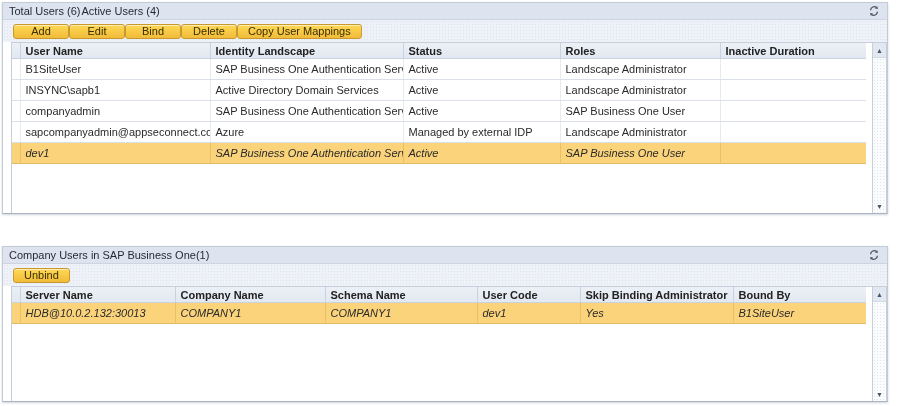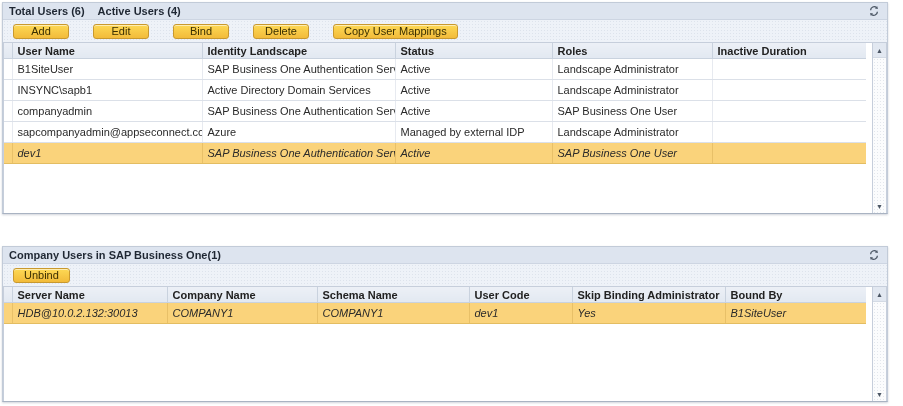--- a/index.html
+++ b/index.html
@@ -16,48 +16,48 @@
     border-bottom-color:#a9b3c2;
     box-shadow:0 1px 2px rgba(120,130,150,.35);
     display:flex;flex-direction:column;box-sizing:border-box;
   }
   #panel-users{top:2px;height:212px;}
   #panel-company{top:246px;height:156px;}
   .titlebar{
     height:16px;flex:0 0 16px;
     background:var(--titlebar-bg,#dde4ef);
     border-bottom:1px solid #cdd5e2;
-    display:flex;align-items:center;gap:13px;
-    padding:0 6px;font-weight:bold;color:#1f2733;
+    display:flex;align-items:center;gap:1px;
+    padding:0 6px;font-weight:normal;color:#1f2733;
   }
   .refresh{
     margin-left:auto;width:14px;height:13px;display:flex;
     align-items:center;justify-content:center;cursor:pointer;
   }
   .toolbar{
     flex:0 0 22px;height:22px;
     background:var(--toolbar-bg,#eef2f8);
-    display:flex;align-items:center;gap:24px;
+    display:flex;align-items:center;gap:0;
     padding:0 0 0 10px;
     background-image:radial-gradient(circle,#dde3ec 0.5px,transparent 0.6px);
     background-size:3px 3px;
   }
   .btn{
     min-width:56px;box-sizing:border-box;
     height:15px;line-height:13px;padding:0 10px;
     text-align:center;font-size:11px;color:#3a2f00;
     background:linear-gradient(var(--btn-top,#fdd955),var(--btn-bottom,#f2bb3a));
     border:1px solid var(--btn-border,#c9992e);
     border-radius:3px;cursor:pointer;
     box-shadow:inset 0 1px 0 rgba(255,255,255,.55);
     font-family:inherit;
   }
   .tablewrap{
     flex:1 1 auto;position:relative;
-    margin-left:0;
+    margin-left:8px;
     border:1px solid #c6cedb;border-bottom:none;
     background:#fff;overflow:hidden;
     padding-right:20px;box-sizing:border-box;
   }
   table.grid{
     border-collapse:collapse;table-layout:fixed;width:100%;
   }
   table.grid th, table.grid td{
     overflow:hidden;white-space:nowrap;text-overflow:clip;
     padding:0 0 0 5px;text-align:left;font-size:11px;

